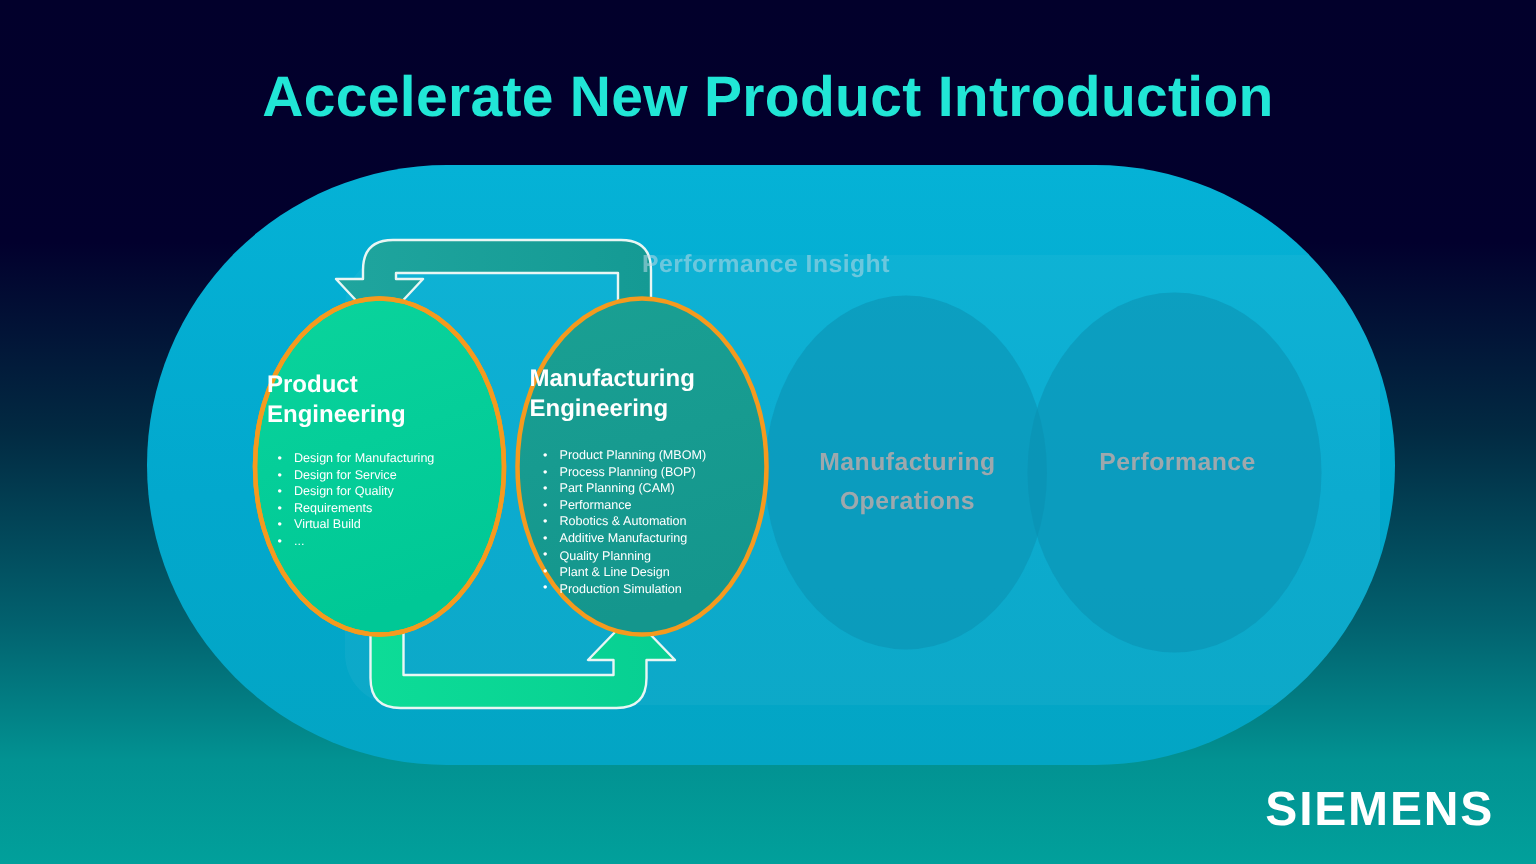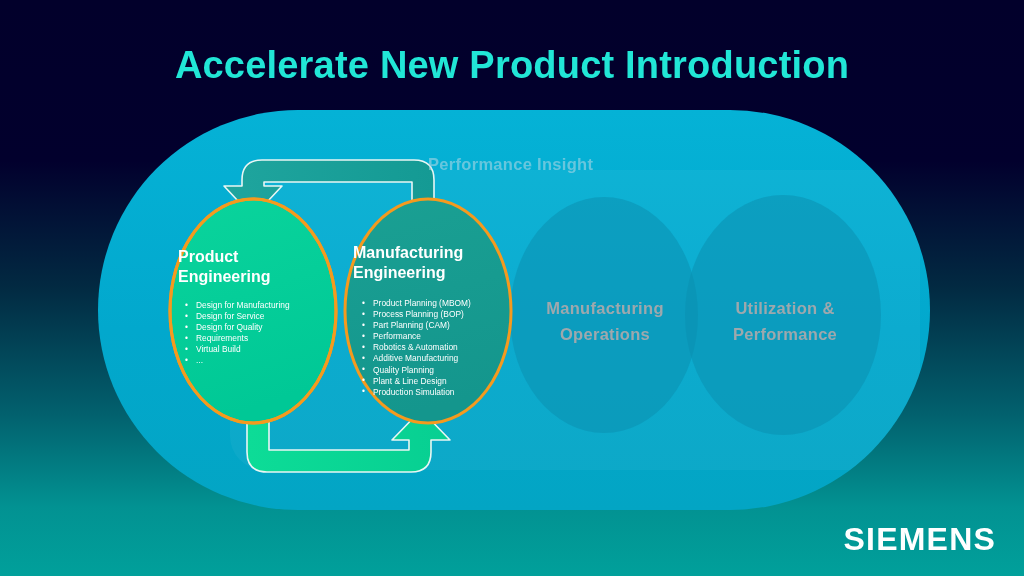--- a/index.html
+++ b/index.html
@@ -165,30 +165,29 @@
              L 269 412
              Z" fill="url(#arrowBotGrad)" stroke="#e9f6f4" stroke-width="1.6" stroke-linejoin="round"></path>
 
     <ellipse cx="253" cy="311" rx="83" ry="112" fill="url(#prodGrad)" stroke="#f59a1e" stroke-width="3"></ellipse>
 
     <ellipse cx="428" cy="311" rx="83" ry="112" fill="url(#mfgGrad)" stroke="#f59a1e" stroke-width="3"></ellipse>
 
     <ellipse cx="253" cy="311" rx="83" ry="112" fill="none" stroke="#f59a1e" stroke-width="3"></ellipse>
   </svg>
 
-  <div class="ov ghost-label light" style="left:428px; top:152px;text-align:center;">Performance Insight</div>
+  <div class="ov ghost-label light" style="left:428px; top:164px;text-align:center;">Performance Insight</div>
 
 
   <div class="ov ghost-label" style="left:510px; top:296px; width:190px; text-align:center;">
     <div>Manufacturing</div>
     <div>Operations</div>
   </div>
 
   <div class="ov ghost-label" style="left:690px; top:296px; width:190px; text-align:center;">
-    <div>Utilization  &amp;</div>
     <div>Performance</div>
   </div>
 
   <div class="ov circle-title" style="left:178px; top:247px; width:150px;">
     <div>Product</div>
     <div>Engineering</div>
   </div>
 
   <ul class="bullets ov" style="left:185px; top:300px;">
     <li>Design for Manufacturing</li>

